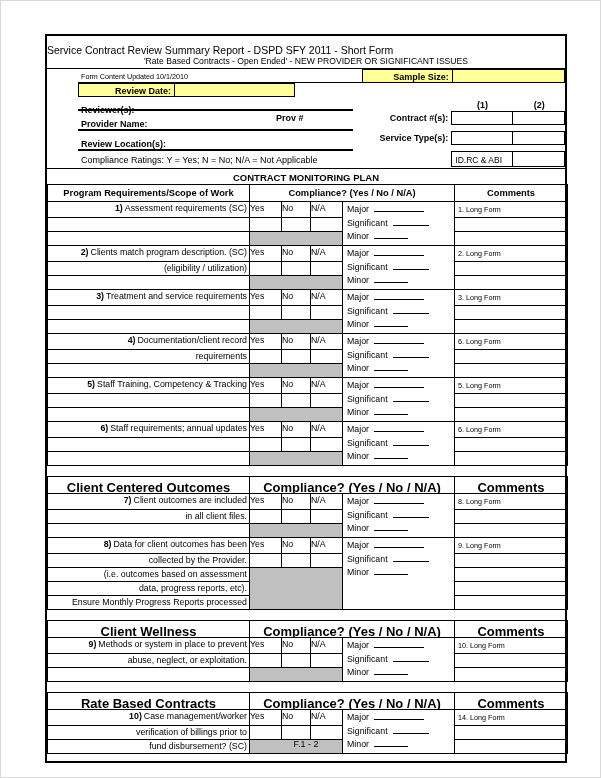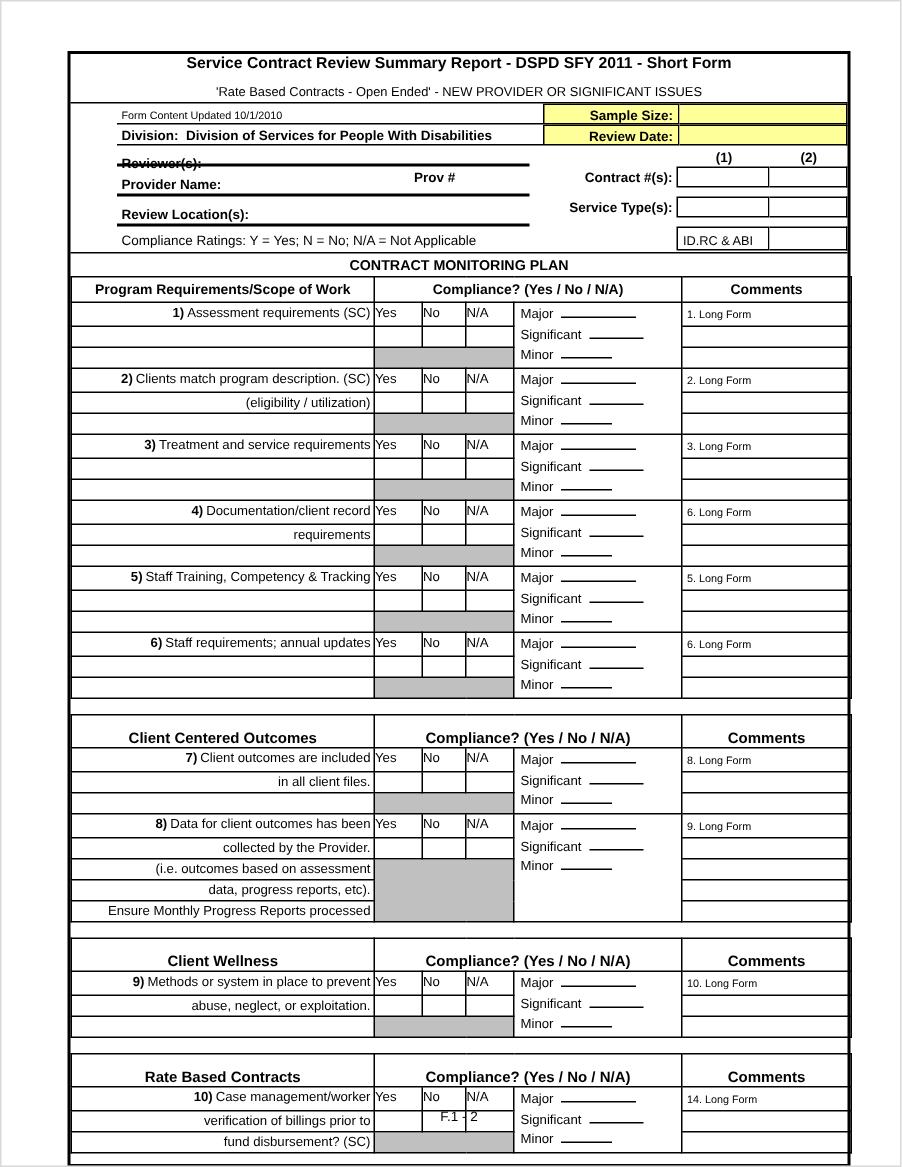--- a/index.html
+++ b/index.html
@@ -9,21 +9,21 @@
     font-family: "Liberation Sans", sans-serif;
     color: #000;
     position: relative;
     border: 1px solid #d9d9d9;
     overflow: hidden;
   }
   .form {
     position: absolute; left: 44px; top: 33px; width: 522px;
     border: 2px solid #000; background: #fff;
   }
-  .title   { height: 20px; padding-top: 0; text-align: center; font-weight: bold; font-size: 10.5px; white-space: pre; }
+  .title   { height: 20px; padding-top: 8px; font-weight: normal; font-size: 10.5px; white-space: pre; }
   .subtitle{ height: 13px; text-align: center; font-size: 8.6px; border-bottom: 1px solid #000; white-space: pre; }
   .hrow { display: flex; align-items: stretch; margin-left: 31px; }
   .meta-left { width: 303px; }
   .small  { font-size: 7.2px; padding: 3px 0 0 3px; border-bottom: 1px solid #000; }
   .bold9  { font-weight: bold; font-size: 9px; }
   .divrow { padding: 2px 0 0 3px; border-bottom: 1px solid #000; white-space: pre; }
   .ylabel { width: 97px; background: var(--hl); border: 1px solid #000; font-weight: bold; font-size: 9px; text-align: right; padding: 2px 3px 0 0; height: 14px; }
   .yvalue { width: 120px; background: var(--hl); border: 1px solid #000; border-left: none; height: 14px; }
   .uline  { width: 294px; border-bottom: 2px solid #000; padding: 2px 0 0 3px; position: relative; height: 14px; }
   .lrow .uline { height: 20px; }
@@ -34,21 +34,21 @@
   .box   { width: 66px; border: 1px solid #000; background: #fff; height: 14px; font-size: 8.5px; padding: 2px 0 0 3px; }
   .box.b2{ width: 55px; border-left: none; }
   .provnum { position: absolute; left: 198px; top: 2px; }
   .comprow { height: 17px; }
   .comp-left { width: 399px; font-weight: normal; font-size: 9px; padding: 4px 0 0 3px; }
   .comprow .box { height: 16px; padding-top: 3px; }
   .planrow { height: 16px; border-top: 1px solid #000; text-align: center; font-weight: bold; font-size: 9.5px; padding-top: 3px; }
 
   table { border-collapse: collapse; width: 520px; table-layout: fixed; }
   td { border: 1px solid #000; font-size: 8.8px; vertical-align: top; overflow: hidden; line-height: 11px; }
-  .sh-title, .sh-comp, .sh-cmt { font-weight: bold; text-align: center; font-size: 10px; height: 15px; padding-top: 10px; }
+  .sh-title, .sh-comp, .sh-cmt { font-weight: bold; text-align: center; font-size: 13px; height: 15px; padding-top: 5px; }
   table.first .sh-title, table.first .sh-comp, table.first .sh-cmt { height: 17px; font-size: 9.3px; padding-top: 3px; }
   .scope  { text-align: right; padding: 1px 2px; height: 14px; white-space: pre; }
   .scope b { margin-right: 2px; }
   .choice { text-align: left; padding-top: 1px; }
   .gray   { background: var(--gray); }
   .sev    { padding: 1px 4px; }
   .sevline{ height: 13.6px; white-space: nowrap; }
   .u { display: inline-block; border-bottom: 1px solid #000; height: 9px; margin-left: 5px; }
   .cmt { font-size: 7.2px; padding: 2px 3px; }
   .spacer { height: 10px; }
@@ -62,21 +62,20 @@
   <div class="title">Service Contract Review Summary Report - DSPD SFY 2011 - Short Form</div>
   <div class="subtitle">'Rate Based Contracts - Open Ended' - NEW PROVIDER OR SIGNIFICANT ISSUES</div>
 
   <div class="hrow">
     <div class="meta-left small">Form Content Updated 10/1/2010</div>
     <div class="ylabel">Sample Size:</div>
     <div class="yvalue"></div>
   </div>
 
   <div class="hrow">
-    <div class="meta-left bold9 divrow">Division:  Division of Services for People With Disabilities</div>
     <div class="ylabel">Review Date:</div>
     <div class="yvalue"></div>
   </div>
 
   <div class="hrow">
     <div class="uline"><span class="bold9">Reviewer(s):</span></div>
     <div class="midgap"></div>
     <div class="colnum">(1)</div>
     <div class="colnum c2">(2)</div>
   </div>

